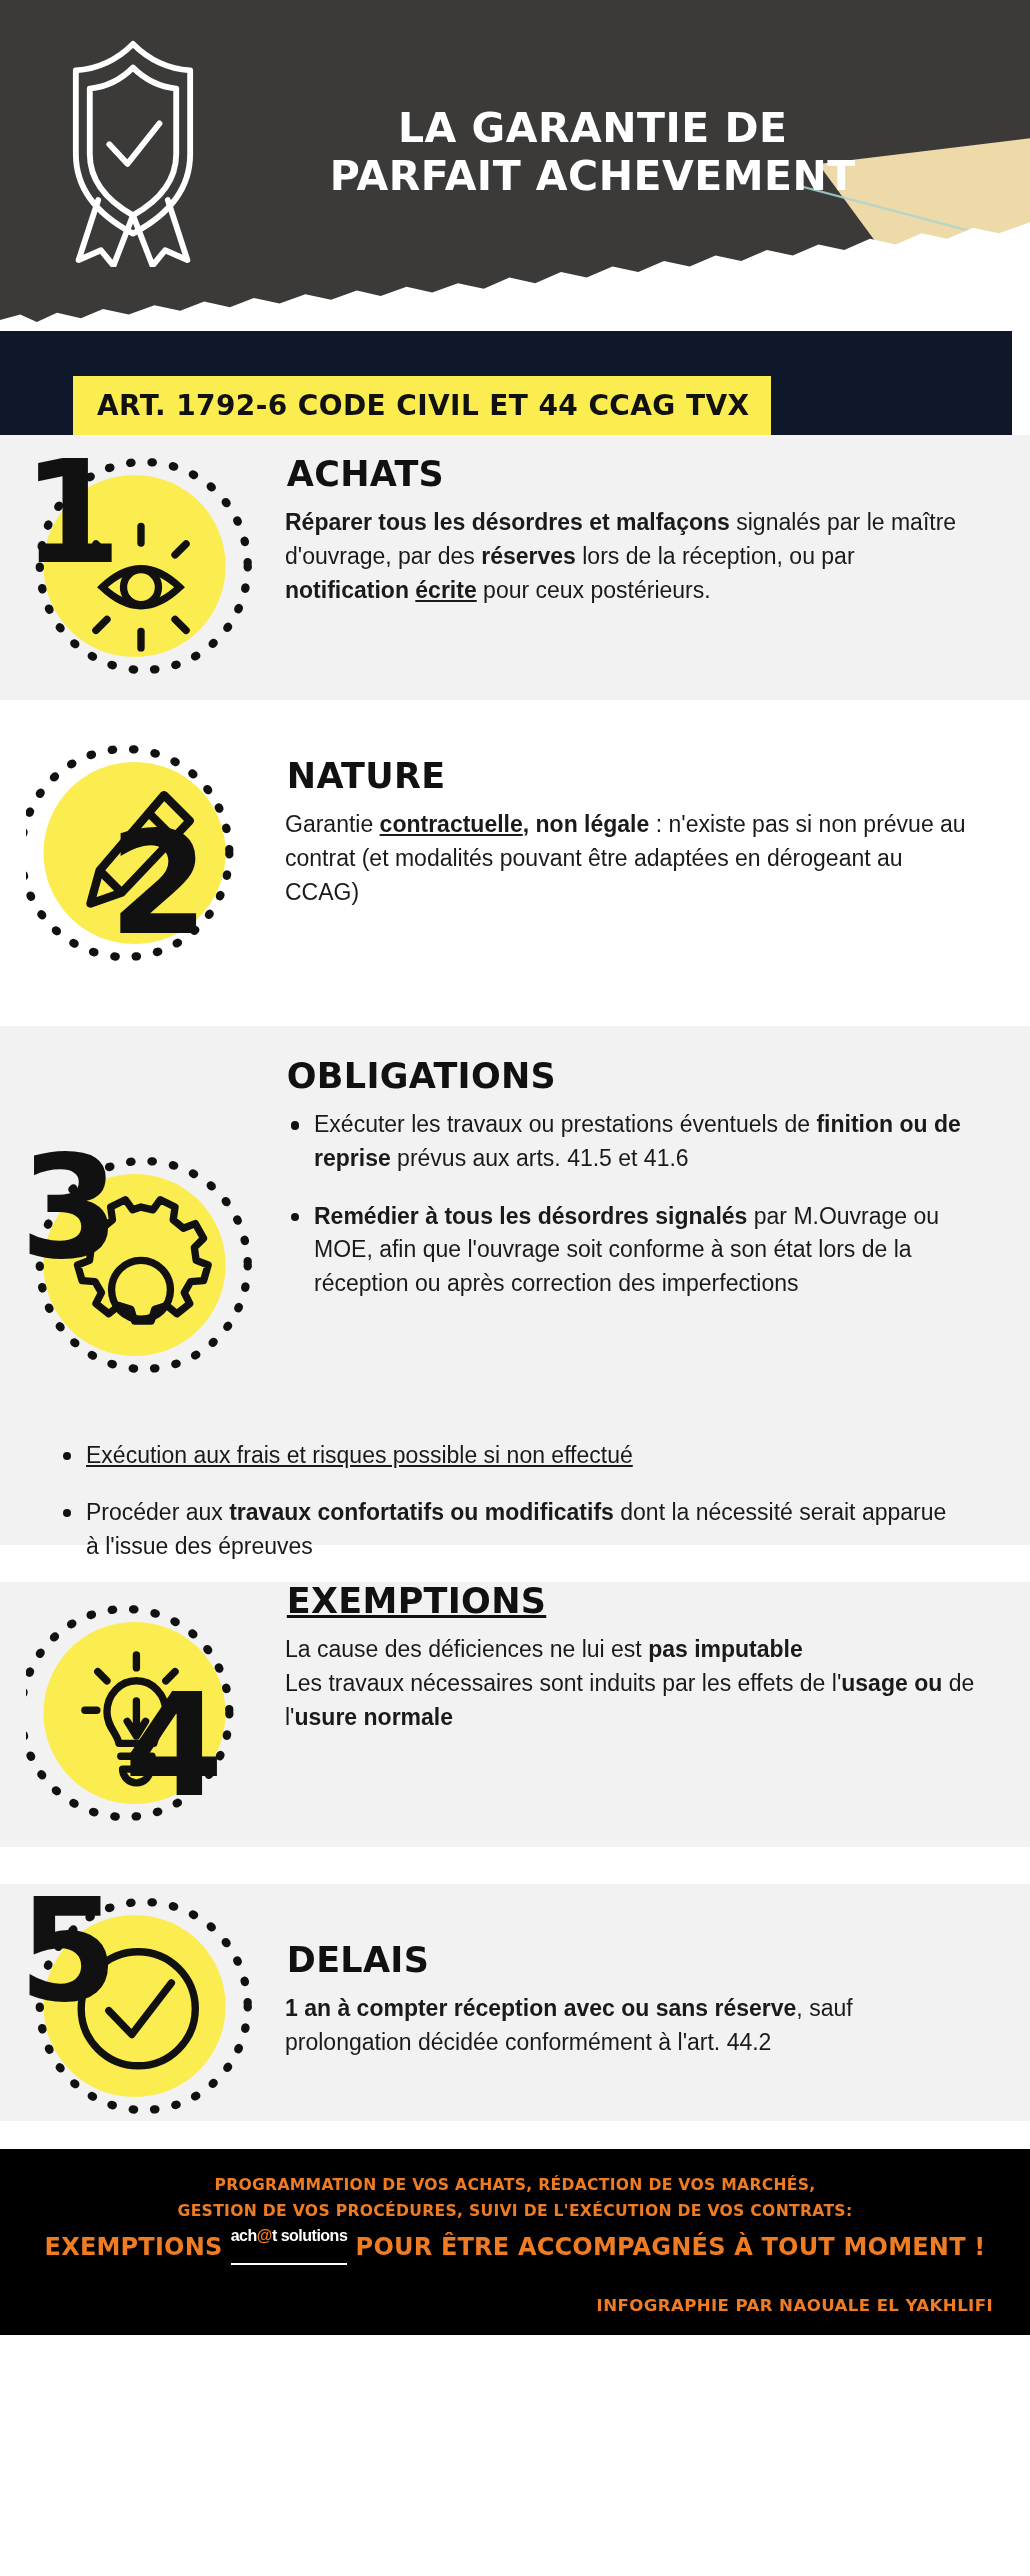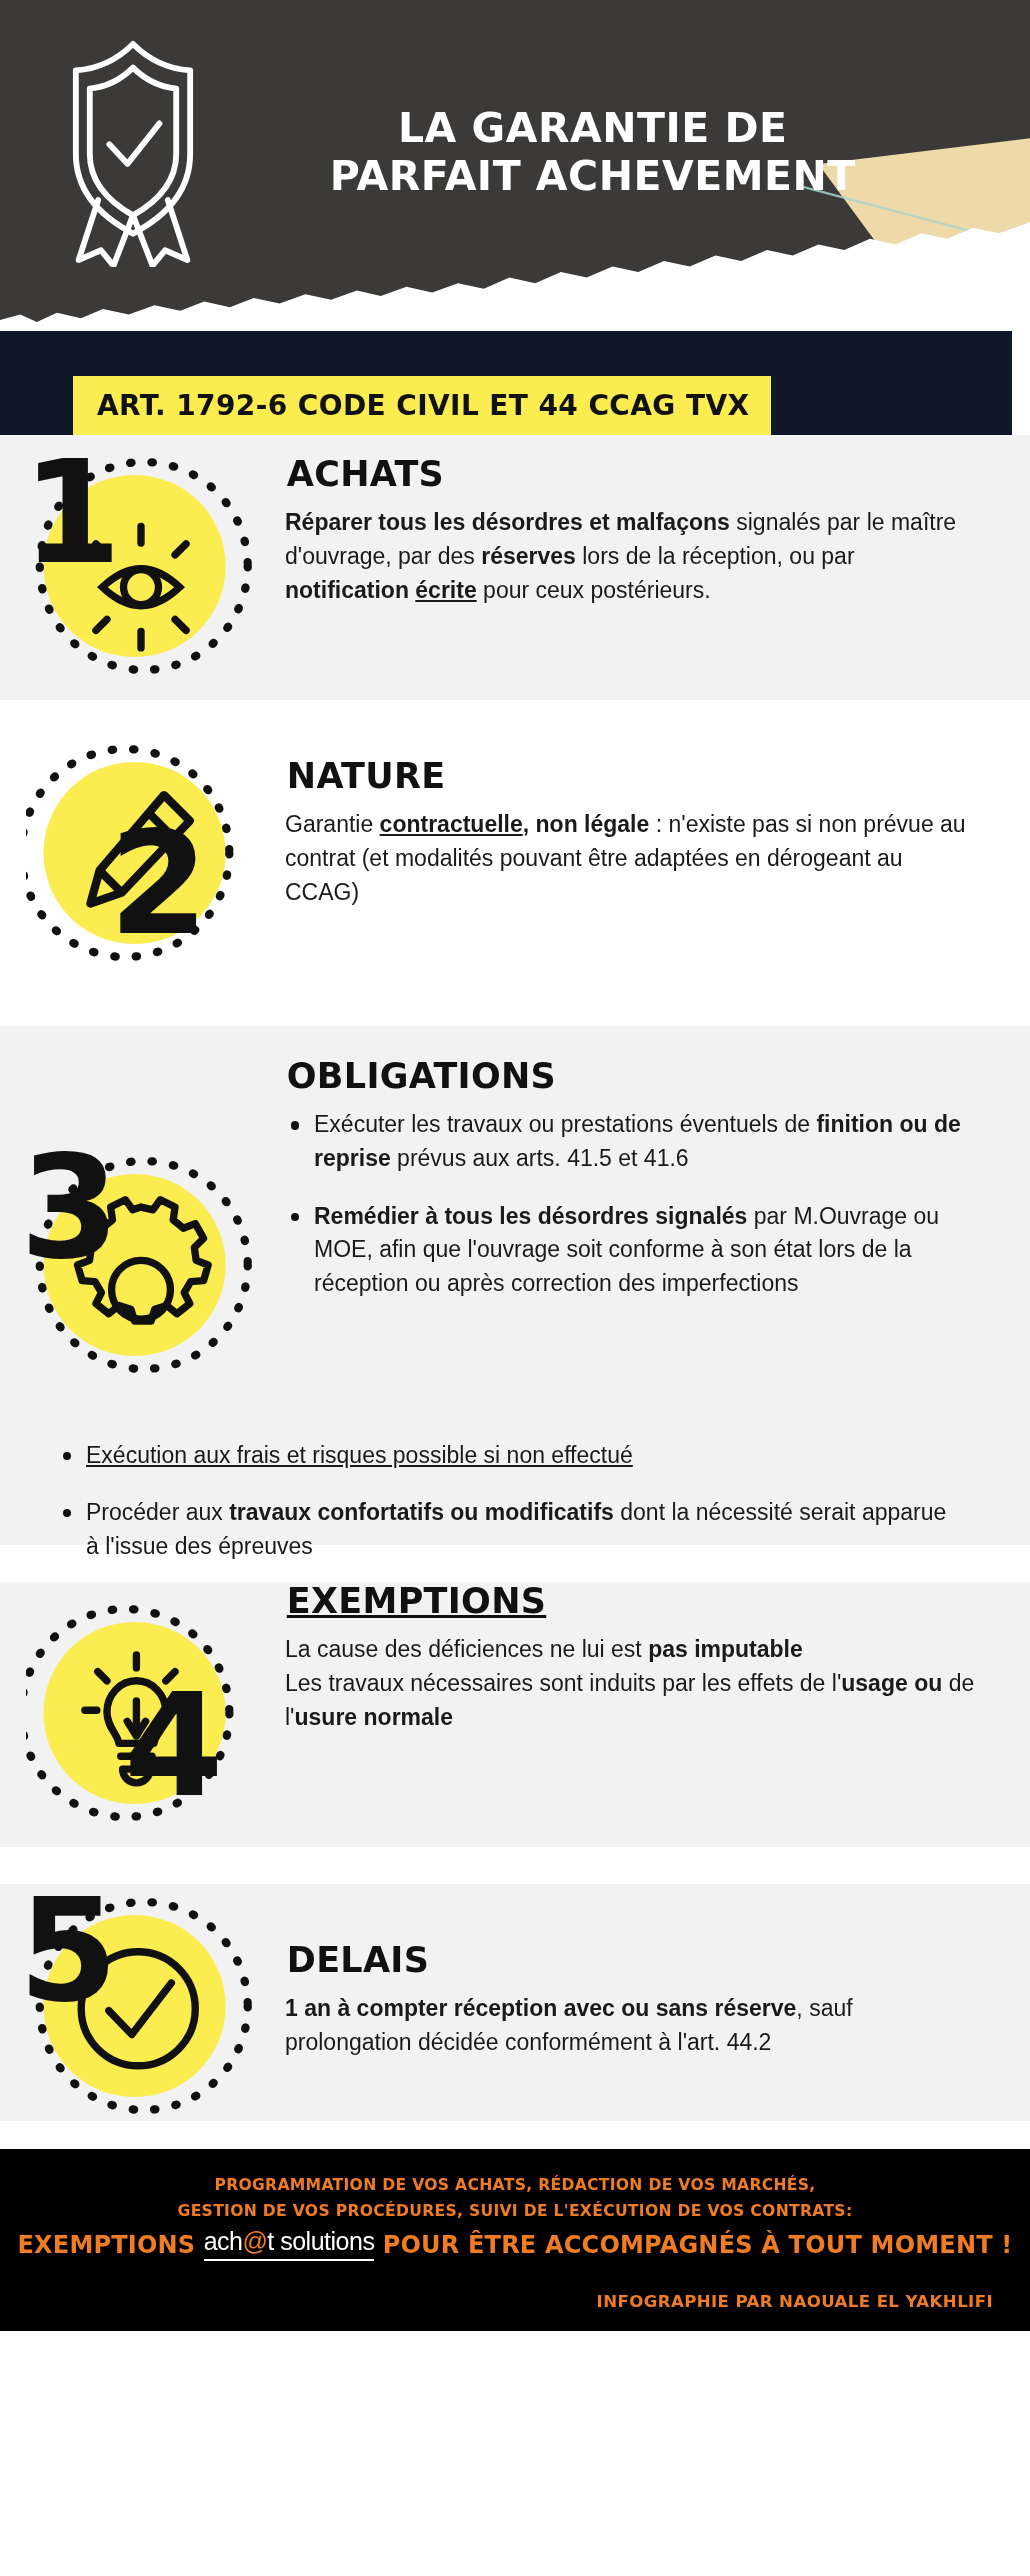--- a/index.html
+++ b/index.html
@@ -204,25 +204,25 @@
     white-space: nowrap;
     display: flex;
     align-items: center;
     justify-content: center;
     gap: 8.3px;
   }
   .logo-word {
     display: inline-block;
     color: #ffffff;
     font-family: "Liberation Sans", sans-serif;
-    font-weight: normal;
-    font-size: 25px;
+    font-weight: bold;
+    font-size: 16px;
     letter-spacing: -0.5px;
     border-bottom: 2.8px solid #ffffff;
-    padding-bottom: 5px;
+    padding-bottom: 18px;
     line-height: 1.05;
   }
   .logo-word .at { color: #ef7c23; }
   .f-credit {
     margin-top: 31px;
     padding-right: 37px;
     text-align: right;
     font-family: "DejaVu Sans", sans-serif;
     font-weight: bold;
     color: #ef7c23;

